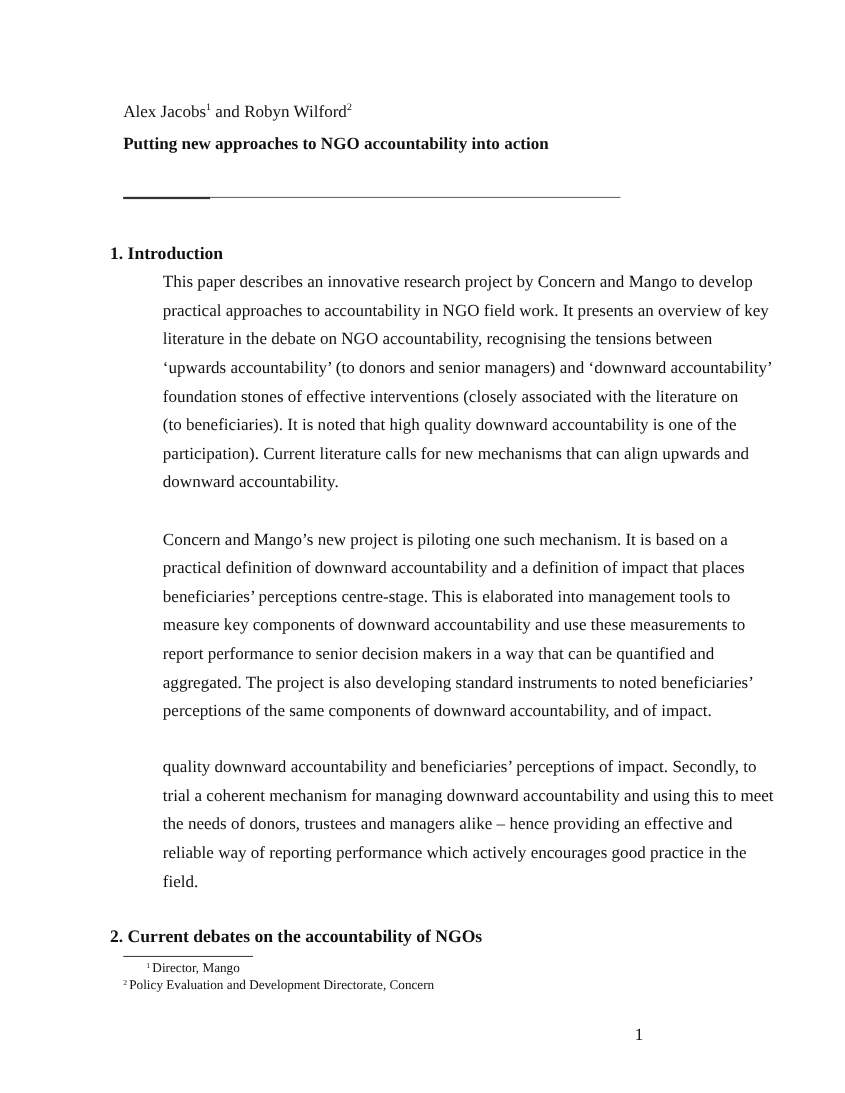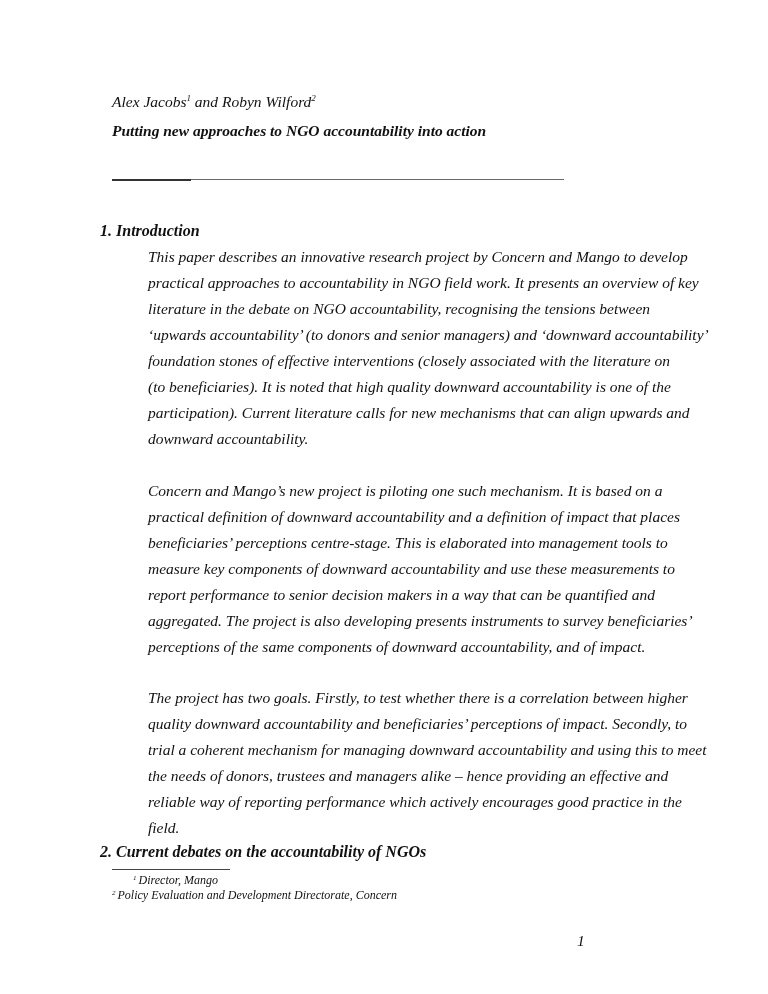--- a/index.html
+++ b/index.html
@@ -13,21 +13,20 @@
       position: relative;
       overflow: hidden;
       font-family: "Liberation Serif", serif;
       color: #111111;
     }
     .page {
       position: absolute;
       left: 0; top: 0;
       width: 768px;
       height: 994px;
-      font-style: italic;
     }
     .abs { position: absolute; }
     .authors {
       left: 112px; top: 93px;
       font-size: 15.5px;
       line-height: 18px;
       white-space: nowrap;
     }
     .authors sup {
       font-size: 9px;
@@ -126,26 +125,25 @@
     <span class="ln">participation). Current literature calls for new mechanisms that can align upwards and</span>
     <span class="ln last">downward accountability.</span>
   </div>
 
   <div class="abs para" style="top:478px;">
     <span class="ln">Concern and Mango’s new project is piloting one such mechanism. It is based on a</span>
     <span class="ln">practical definition of downward accountability and a definition of impact that places</span>
     <span class="ln">beneficiaries’ perceptions centre-stage. This is elaborated into management tools to</span>
     <span class="ln">measure key components of downward accountability and use these measurements to</span>
     <span class="ln">report performance to senior decision makers in a way that can be quantified and</span>
-    <span class="ln">aggregated. The project is also developing presents instruments to survey beneficiaries’</span>
+    <span class="ln">aggregated. The project is also developing standard instruments to noted beneficiaries’</span>
     <span class="ln last">perceptions of the same components of downward accountability, and of impact.</span>
   </div>
 
   <div class="abs para" style="top:685px;">
-    <span class="ln">The project has two goals. Firstly, to test whether there is a correlation between higher</span>
     <span class="ln">quality downward accountability and beneficiaries’ perceptions of impact. Secondly, to</span>
     <span class="ln">trial a coherent mechanism for managing downward accountability and using this to meet</span>
     <span class="ln">the needs of donors, trustees and managers alike – hence providing an effective and</span>
     <span class="ln">reliable way of reporting performance which actively encourages good practice in the</span>
     <span class="ln last">field.</span>
   </div>
 
   <div class="abs heading" style="top:843px;">2. Current debates on the accountability of NGOs</div>
 
   <div class="abs fn-rule"></div>

